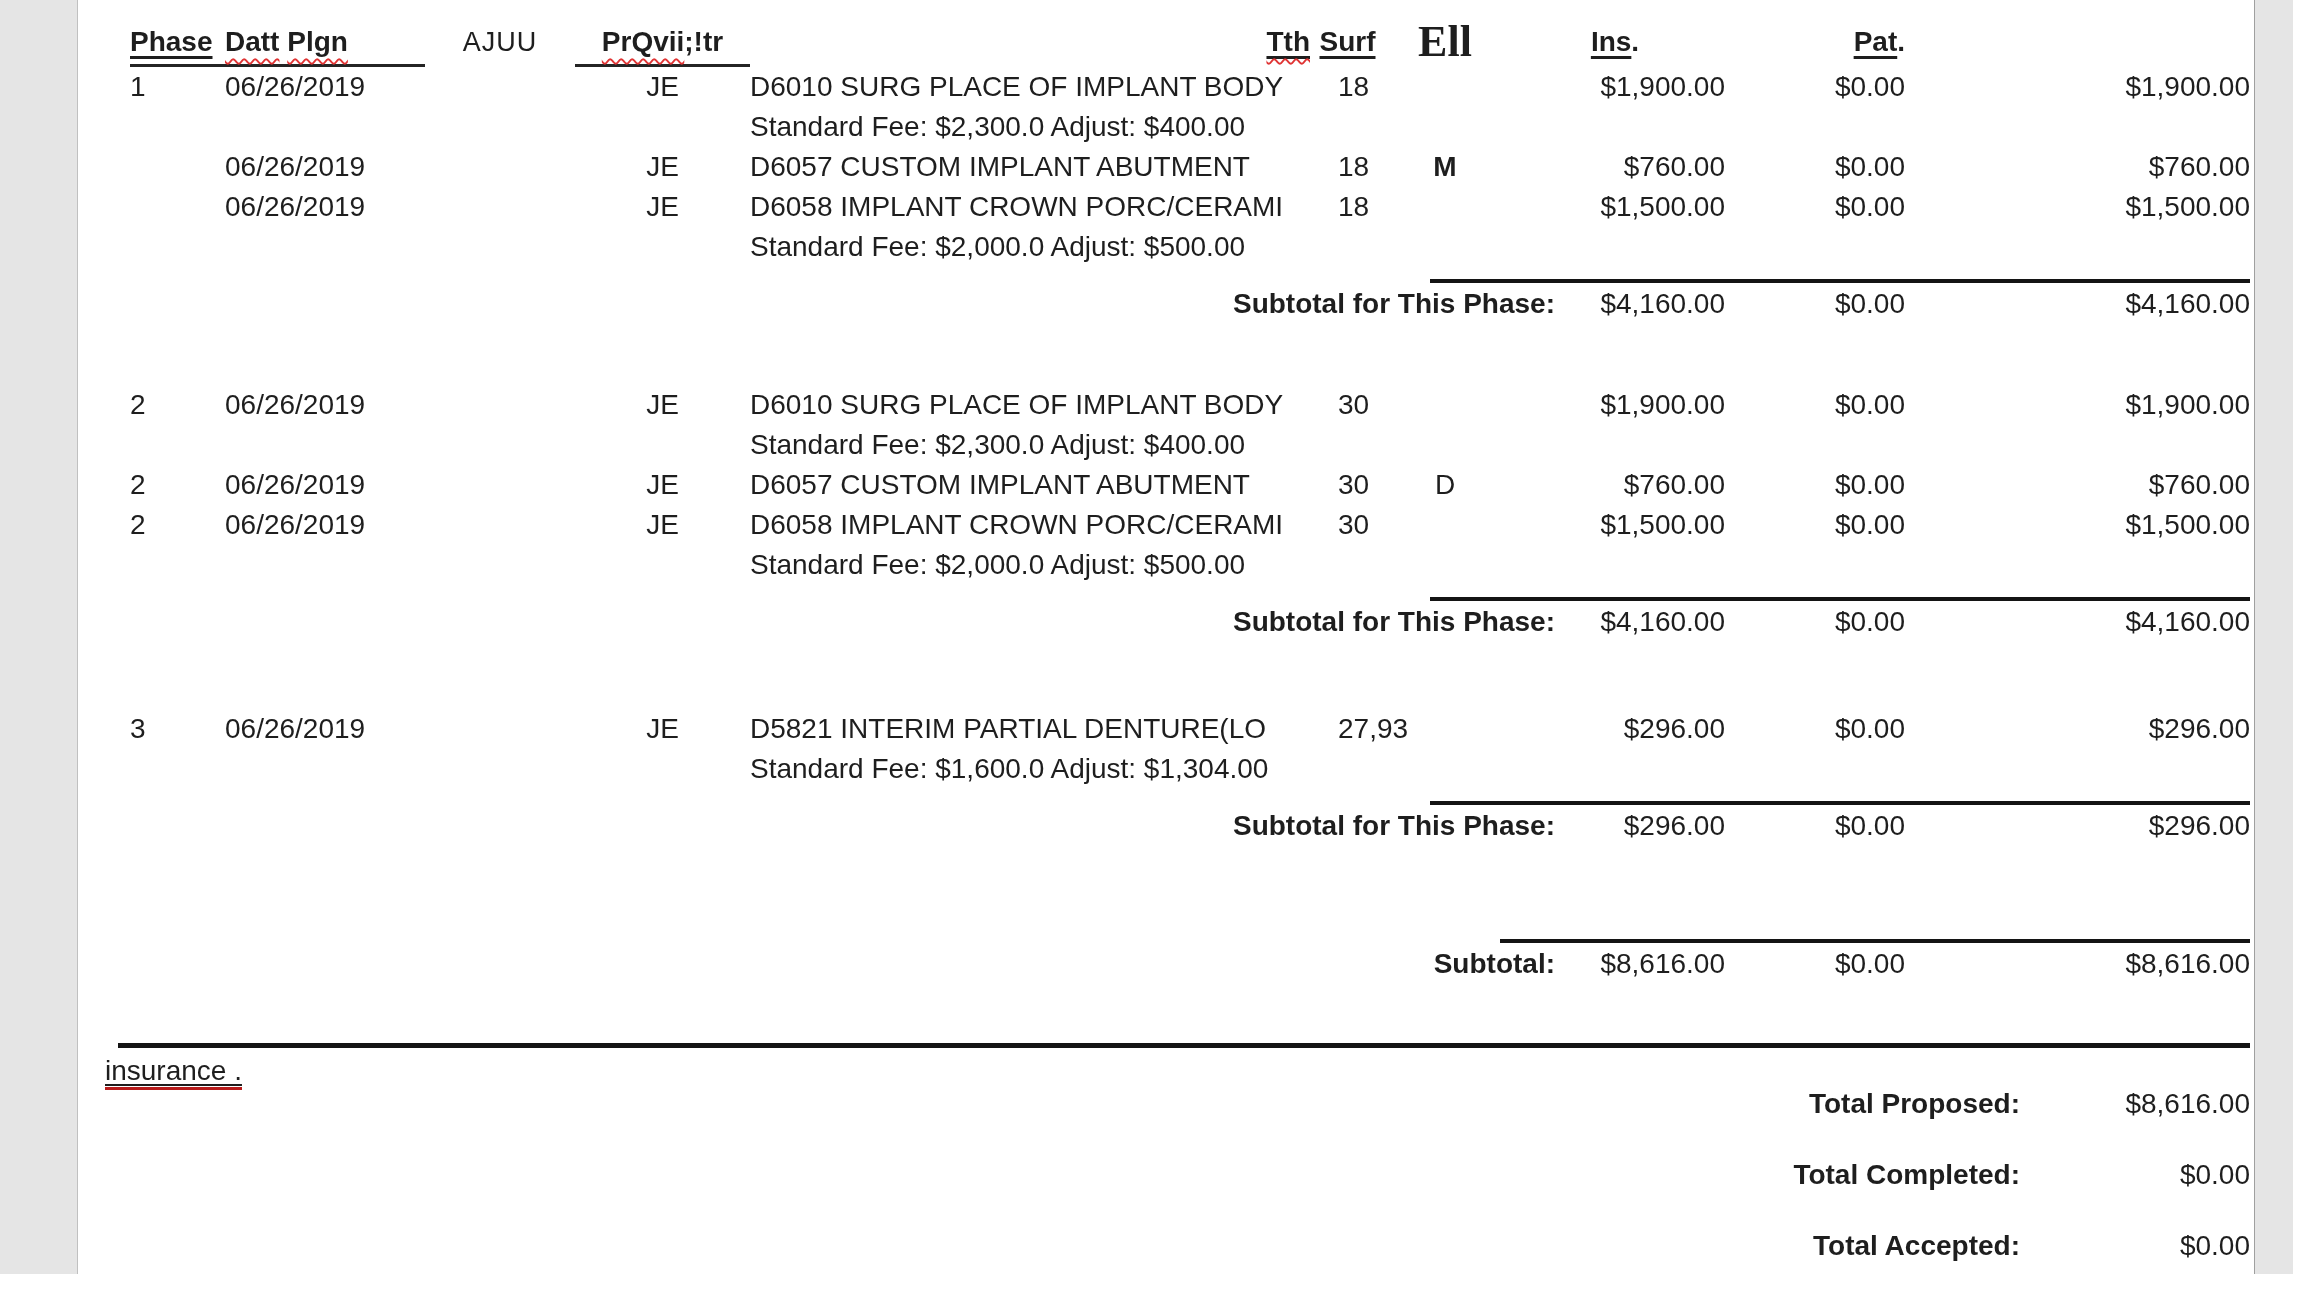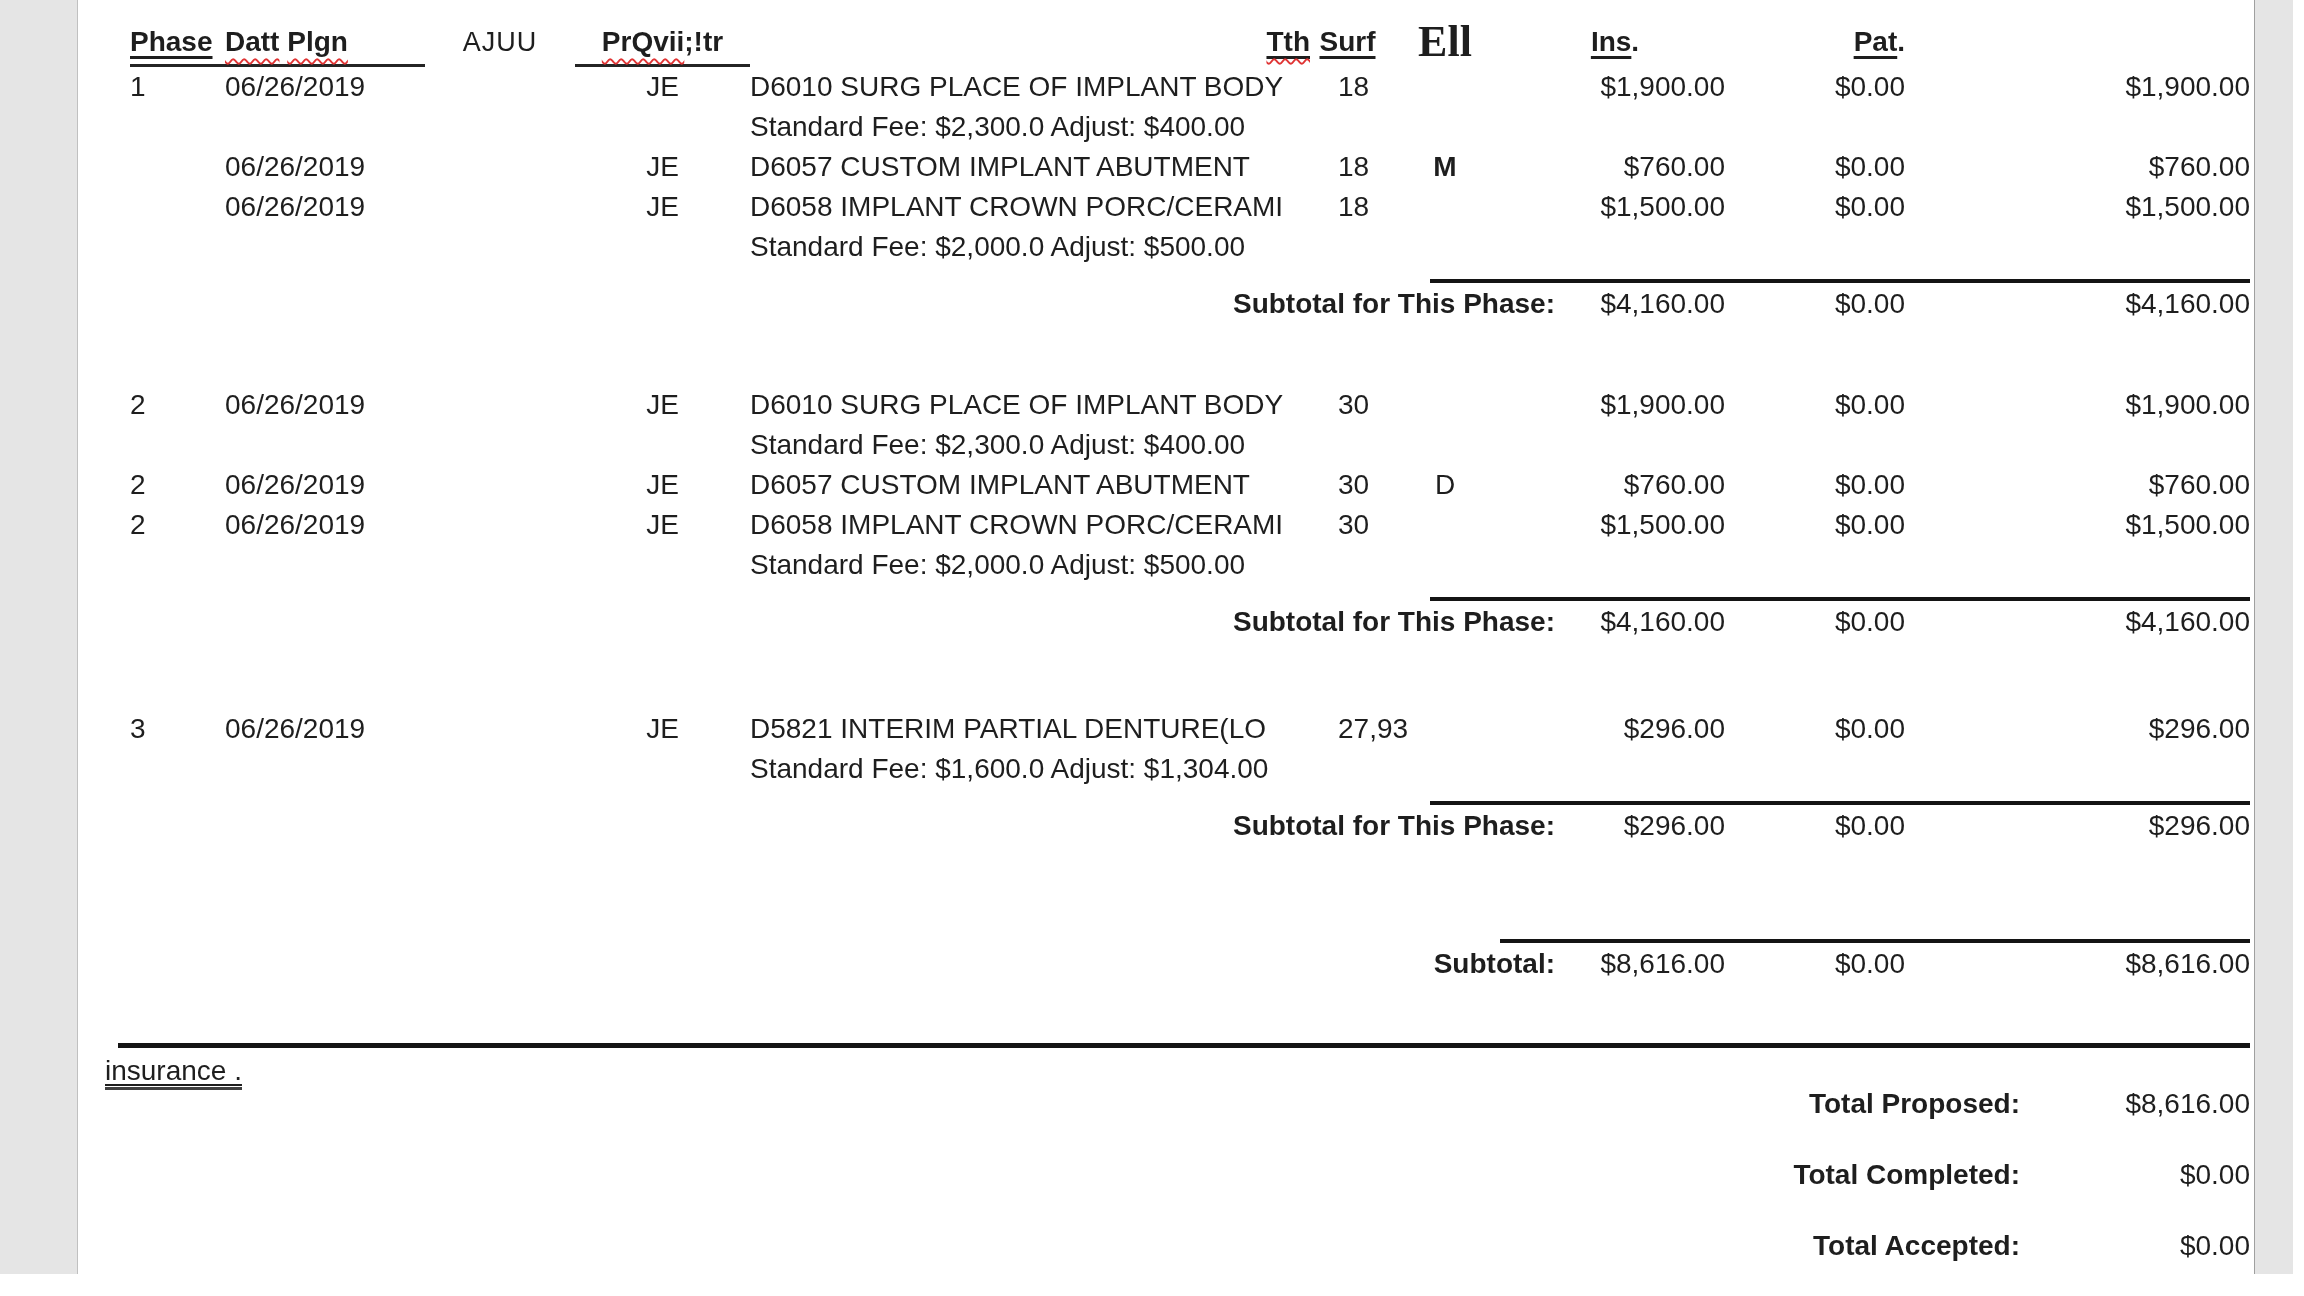--- a/index.html
+++ b/index.html
@@ -36,21 +36,21 @@
   .subrow .lbl{font-weight:bold;text-align:right;}
   .rule-sub{border-top:4px solid #141414;height:0;margin-left:1300px;width:820px;margin-top:12px;}
   .rule-grand{border-top:4px solid #141414;height:0;margin-left:1370px;width:750px;}
 
   .sp60{height:60px;} .sp66{height:66px;} .sp92{height:92px;}
 
   .rule-footer{border-top:5px solid #141414;height:0;margin-left:-12px;width:2132px;margin-top:58px;}
 
   .footer{display:flex;align-items:flex-start;margin-top:4px;}
   .disclaimer{width:1180px;margin-left:-25px;line-height:38px;}
-  .ins-link{color:#1e1e1e;text-decoration:underline;text-decoration-thickness:2px;text-underline-offset:4px;border-bottom:3px solid #404040;padding-bottom:1px;cursor:pointer;}
+  .ins-link{color:#1e1e1e;text-decoration:underline;text-decoration-thickness:2px;text-underline-offset:4px;border-bottom:3px solid #b91c1c;padding-bottom:1px;cursor:pointer;}
   .fspacer{flex:1;}
   .totals{width:530px;}
   .trow{display:grid;grid-template-columns:300px 230px;line-height:38px;margin-top:33px;}
   .trow .tl{font-weight:bold;text-align:right;}
   .trow .tv{text-align:right;}
 </style>
 </head>
 <body>
 
 <div class="gutter-left"></div>

